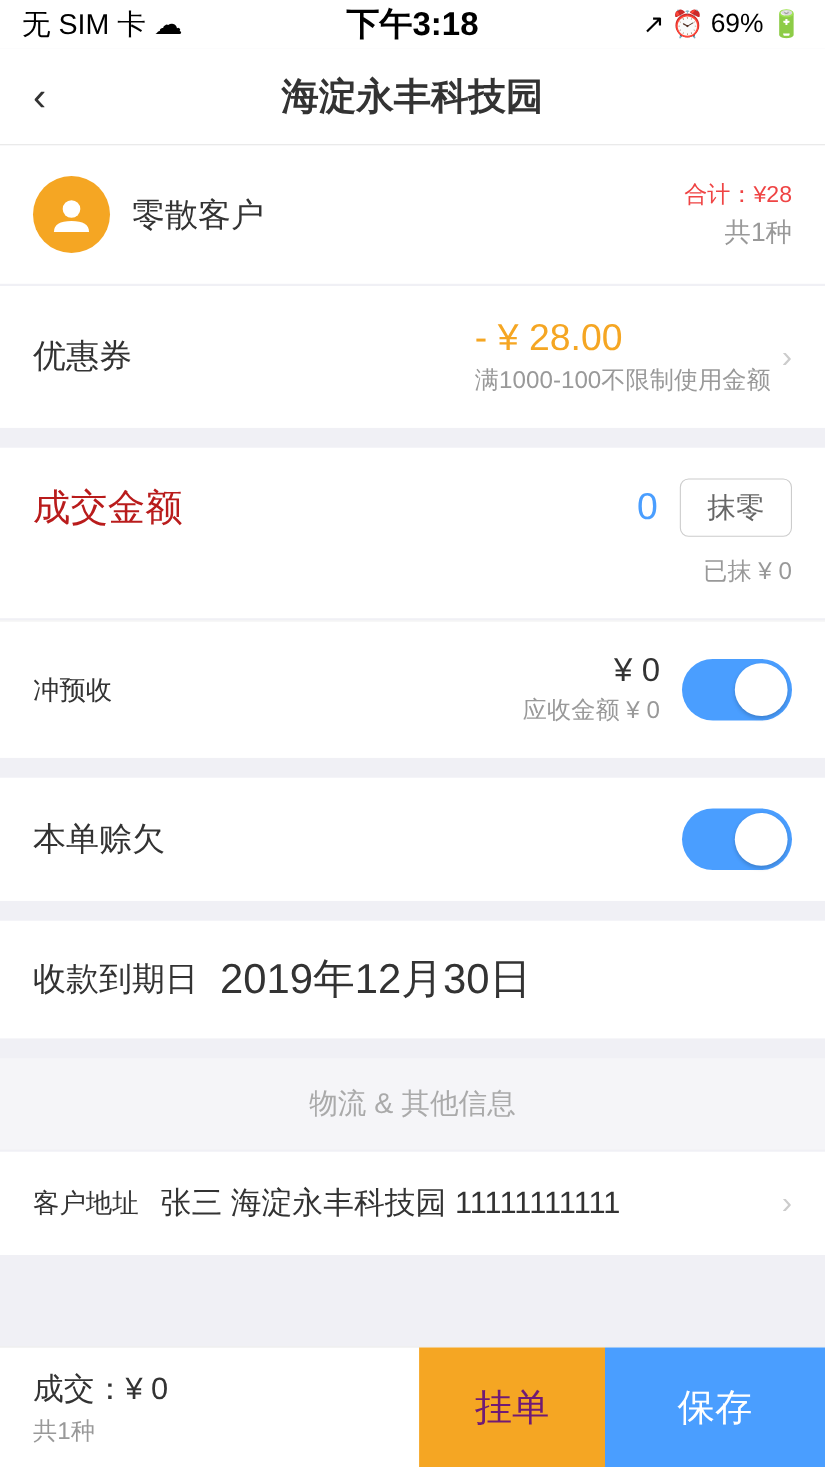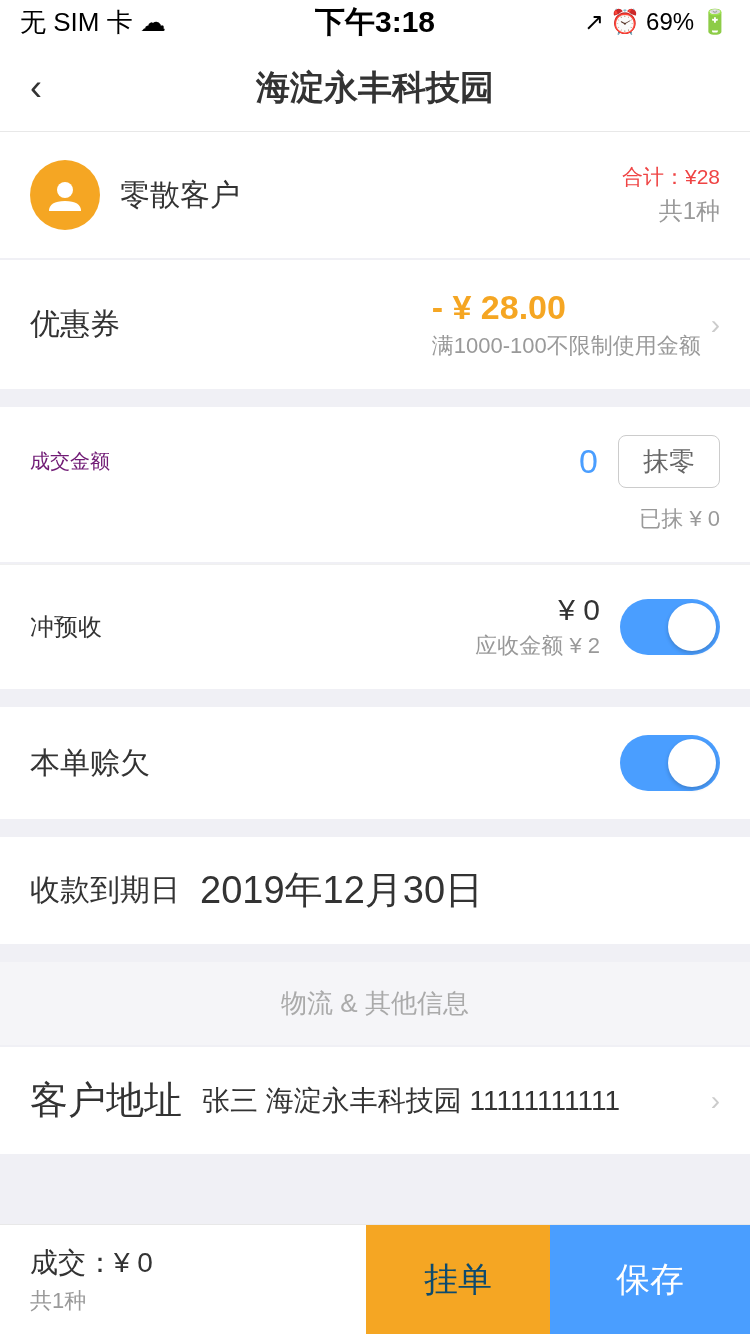--- a/index.html
+++ b/index.html
@@ -89,37 +89,37 @@
       background: #fff;
       padding: 28px 30px;
       display: flex;
       align-items: center;
       justify-content: space-between;
       margin-bottom: 18px;
       cursor: pointer;
     }
     .coupon-label { font-size: 30px; color: #333; }
     .coupon-right { display: flex; align-items: center; gap: 10px; }
-    .coupon-discount { font-size: 34px; color: #f5a623; font-weight: 700; }
+    .coupon-discount { font-size: 34px; color: #f5a623; font-weight: 400; }
     .coupon-desc { font-size: 22px; color: #999; margin-top: 4px; text-align: right; }
     .coupon-arrow { font-size: 28px; color: #ccc; }
 
     
     .transaction-section {
       background: #fff;
       padding: 28px 30px;
       margin-bottom: 2px;
     }
     .transaction-row {
       display: flex;
       align-items: center;
       justify-content: space-between;
       margin-bottom: 16px;
     }
-    .transaction-label { font-size: 20px; color: #701a75; }
+    .transaction-label { font-size: 34px; color: #b91c1c; }
     .transaction-right { display: flex; align-items: center; gap: 20px; }
     .transaction-amount { font-size: 34px; color: #4a9eff; font-weight: 500; }
     .round-zero-btn {
       border: 1px solid #ccc;
       border-radius: 8px;
       padding: 8px 24px;
       font-size: 26px;
       color: #666;
       background: #fff;
       cursor: pointer;
@@ -209,21 +209,21 @@
     
     .address-section {
       background: #fff;
       padding: 28px 30px;
       display: flex;
       align-items: center;
       justify-content: space-between;
       margin-top: 2px;
       cursor: pointer;
     }
-    .address-label { font-size: 38px; color: #333; flex-shrink: 0; margin-right: 20px; }
+    .address-label { font-size: 24px; color: #333; flex-shrink: 0; margin-right: 20px; }
     .address-value { font-size: 28px; color: #333; flex: 1; }
     .address-arrow { font-size: 28px; color: #ccc; }
 
     
     .bottom-bar {
       position: fixed;
       bottom: 0;
       left: 0;
       width: 750px;
       height: 110px;
@@ -232,28 +232,28 @@
       align-items: center;
       border-top: 1px solid #e8e8e8;
     }
     .bottom-summary {
       flex: 1;
       padding: 0 30px;
     }
     .bottom-summary-deal { font-size: 28px; color: #333; }
     .bottom-summary-count { font-size: 22px; color: #999; margin-top: 4px; }
     .btn-hold {
-      width: 184px;
+      width: 169px;
       height: 110px;
       background: #f5a623;
       display: flex;
       align-items: center;
       justify-content: center;
       font-size: 34px;
-      color: #0c4a6e;
+      color: #701a75;
       font-weight: 500;
       cursor: pointer;
     }
     .btn-save {
       width: 200px;
       height: 110px;
       background: #4a9eff;
       display: flex;
       align-items: center;
       justify-content: center;
@@ -330,21 +330,21 @@
     <div style="text-align:right;">
       <span class="transaction-sub">已抹  ¥ 0</span>
     </div>
   </div>
 
   <div class="precollect-row">
     <span class="precollect-label">冲预收</span>
     <div class="precollect-right">
       <div class="precollect-amounts">
         <div class="precollect-amount">¥ 0</div>
-        <div class="precollect-receivable">应收金额 ¥ 2</div>
+        <div class="precollect-receivable">应收金额 ¥ 0</div>
       </div>
       <div class="toggle"></div>
     </div>
   </div>
 
   <div class="debt-section">
     <span class="debt-label">本单赊欠</span>
     <div class="toggle"></div>
   </div>
 

